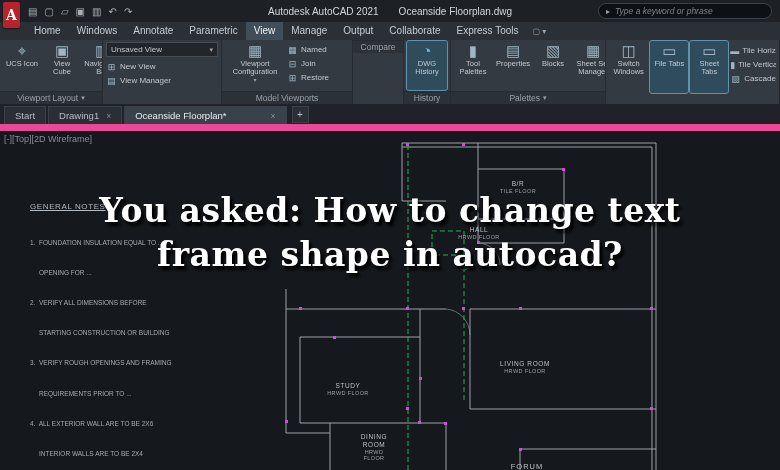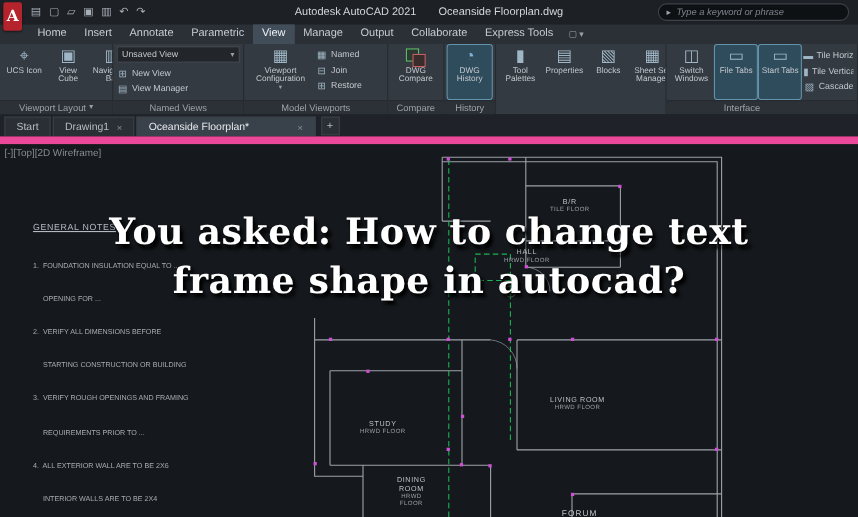--- a/index.html
+++ b/index.html
@@ -90,21 +90,21 @@
       <span>Oceanside Floorplan.dwg</span>
     </div>
     <div class="search-pill">
       <span class="tri">▸</span>
       <span>Type a keyword or phrase</span>
     </div>
   </div>
 
   <div class="tabs">
     <span class="tab">Home</span>
-    <span class="tab">Insert</span>
+    <span class="tab">Windows</span>
     <span class="tab">Annotate</span>
     <span class="tab">Parametric</span>
     <span class="tab active">View</span>
     <span class="tab">Manage</span>
     <span class="tab">Output</span>
     <span class="tab">Collaborate</span>
     <span class="tab">Express Tools</span>
     <span class="tab-extra">
       <span>▢</span>
       <span>▾</span>
@@ -142,23 +142,20 @@
         </div>
         <div class="smallbtn">
           <span class="sicon">⊞</span>
           <span>New View</span>
         </div>
         <div class="smallbtn">
           <span class="sicon">▤</span>
           <span>View Manager</span>
         </div>
       </div>
-      <div class="plabel">
-        <span>Named Views</span>
-      </div>
     </div>
 
     <div class="panel" style="width:130px">
       <div class="pbody">
         <div class="bigbtn" style="width:56px">
           <span class="bicon">▦</span>
           <span>Viewport Configuration</span>
           <span class="bcaret">▾</span>
         </div>
         <div class="pbody col" style="padding:2px 0;height:auto;">
@@ -175,29 +172,20 @@
             <span>Restore</span>
           </div>
         </div>
       </div>
       <div class="plabel">
         <span>Model Viewports</span>
       </div>
     </div>
 
     <div class="panel" style="width:50px">
-      <div class="pbody">
-        <div class="bigbtn" style="width:44px">
-          <span class="cmpicon">
-              <i></i>
-              <i class="b"></i>
-            </span>
-          <span>DWG Compare</span>
-        </div>
-      </div>
       <div class="plabel">
         <span>Compare</span>
       </div>
     </div>
 
     <div class="panel" style="width:46px">
       <div class="pbody">
         <div class="bigbtn active" style="width:40px">
           <span class="bicon" style="color:#7fb2d8">◔</span>
           <span>DWG History</span>
@@ -220,53 +208,54 @@
         </div>
         <div class="bigbtn">
           <span class="bicon">▧</span>
           <span>Blocks</span>
         </div>
         <div class="bigbtn">
           <span class="bicon">▦</span>
           <span>Sheet Set Manager</span>
         </div>
       </div>
+      <div class="plabel">
+        <span>Palettes</span>
+        <span class="pc">▾</span>
+      </div>
     </div>
 
     <div class="panel flex1">
       <div class="pbody">
         <div class="bigbtn">
           <span class="bicon">◫</span>
           <span>Switch Windows</span>
         </div>
         <div class="bigbtn active">
           <span class="bicon">▭</span>
           <span>File Tabs</span>
         </div>
         <div class="bigbtn active">
           <span class="bicon">▭</span>
-          <span>Start Tabs</span>
+          <span>Sheet Tabs</span>
         </div>
         <div class="pbody col" style="padding:3px 0;height:auto;">
           <div class="smallbtn">
             <span class="sicon">▬</span>
             <span>Tile Horizontally</span>
           </div>
           <div class="smallbtn">
             <span class="sicon">▮</span>
             <span>Tile Vertically</span>
           </div>
           <div class="smallbtn">
             <span class="sicon">▨</span>
             <span>Cascade</span>
           </div>
         </div>
-      </div>
-      <div class="plabel" style="justify-content:flex-start;padding-left:52px;">
-        <span>Interface</span>
       </div>
     </div>
 
   </div>
 
   <div class="ftabs">
     <div class="ftab">
       <span>Start</span>
     </div>
     <div class="ftab">

